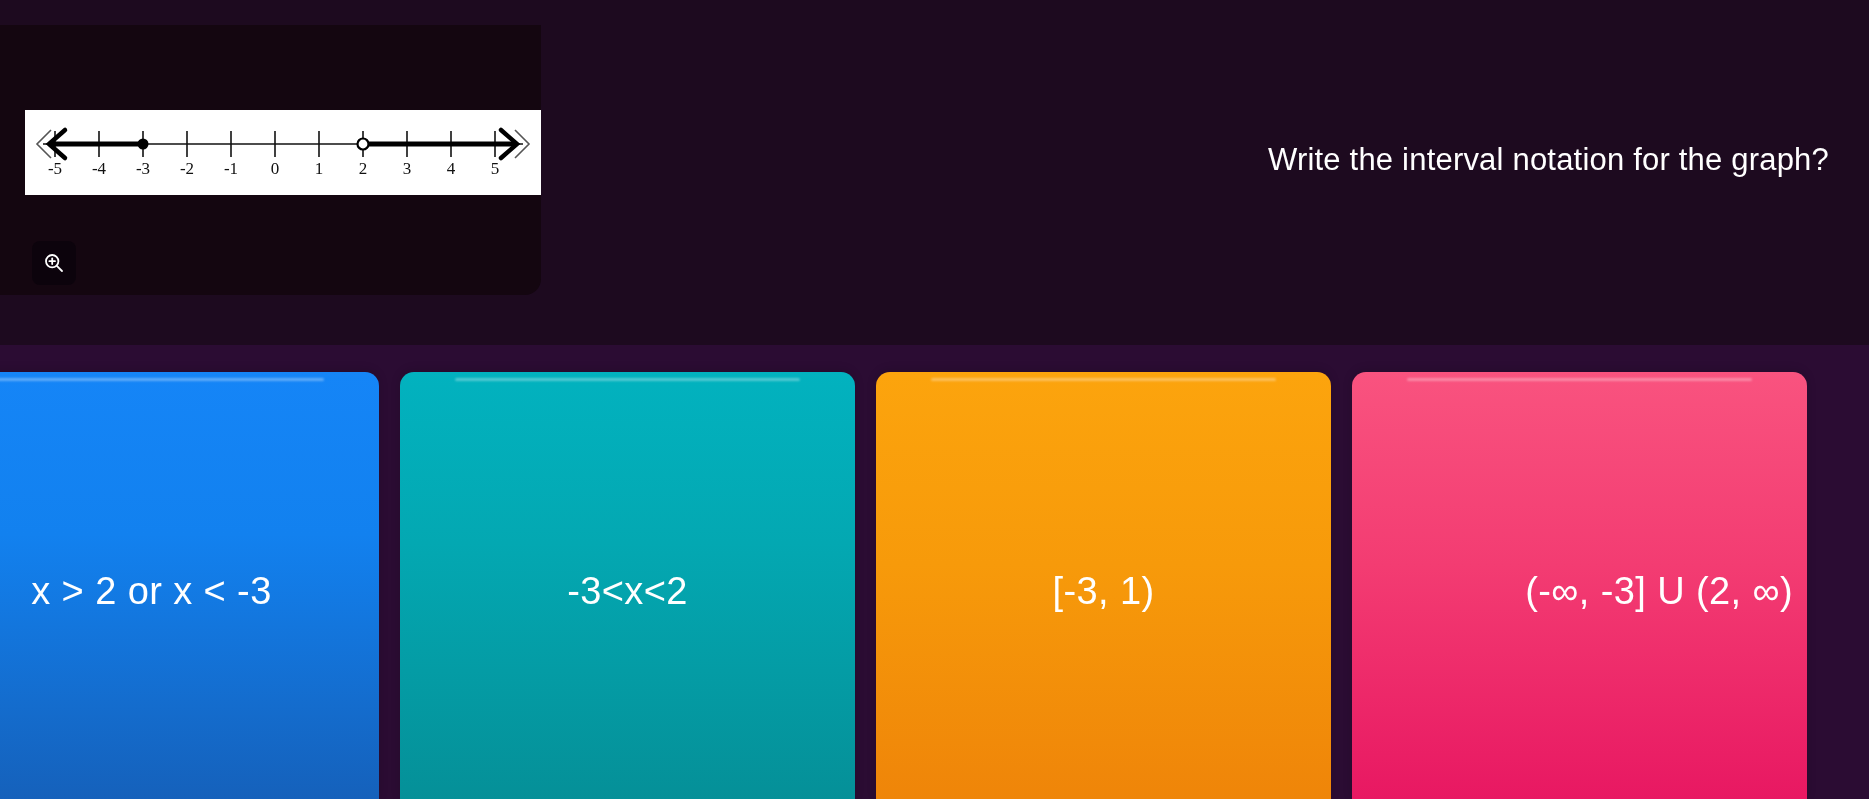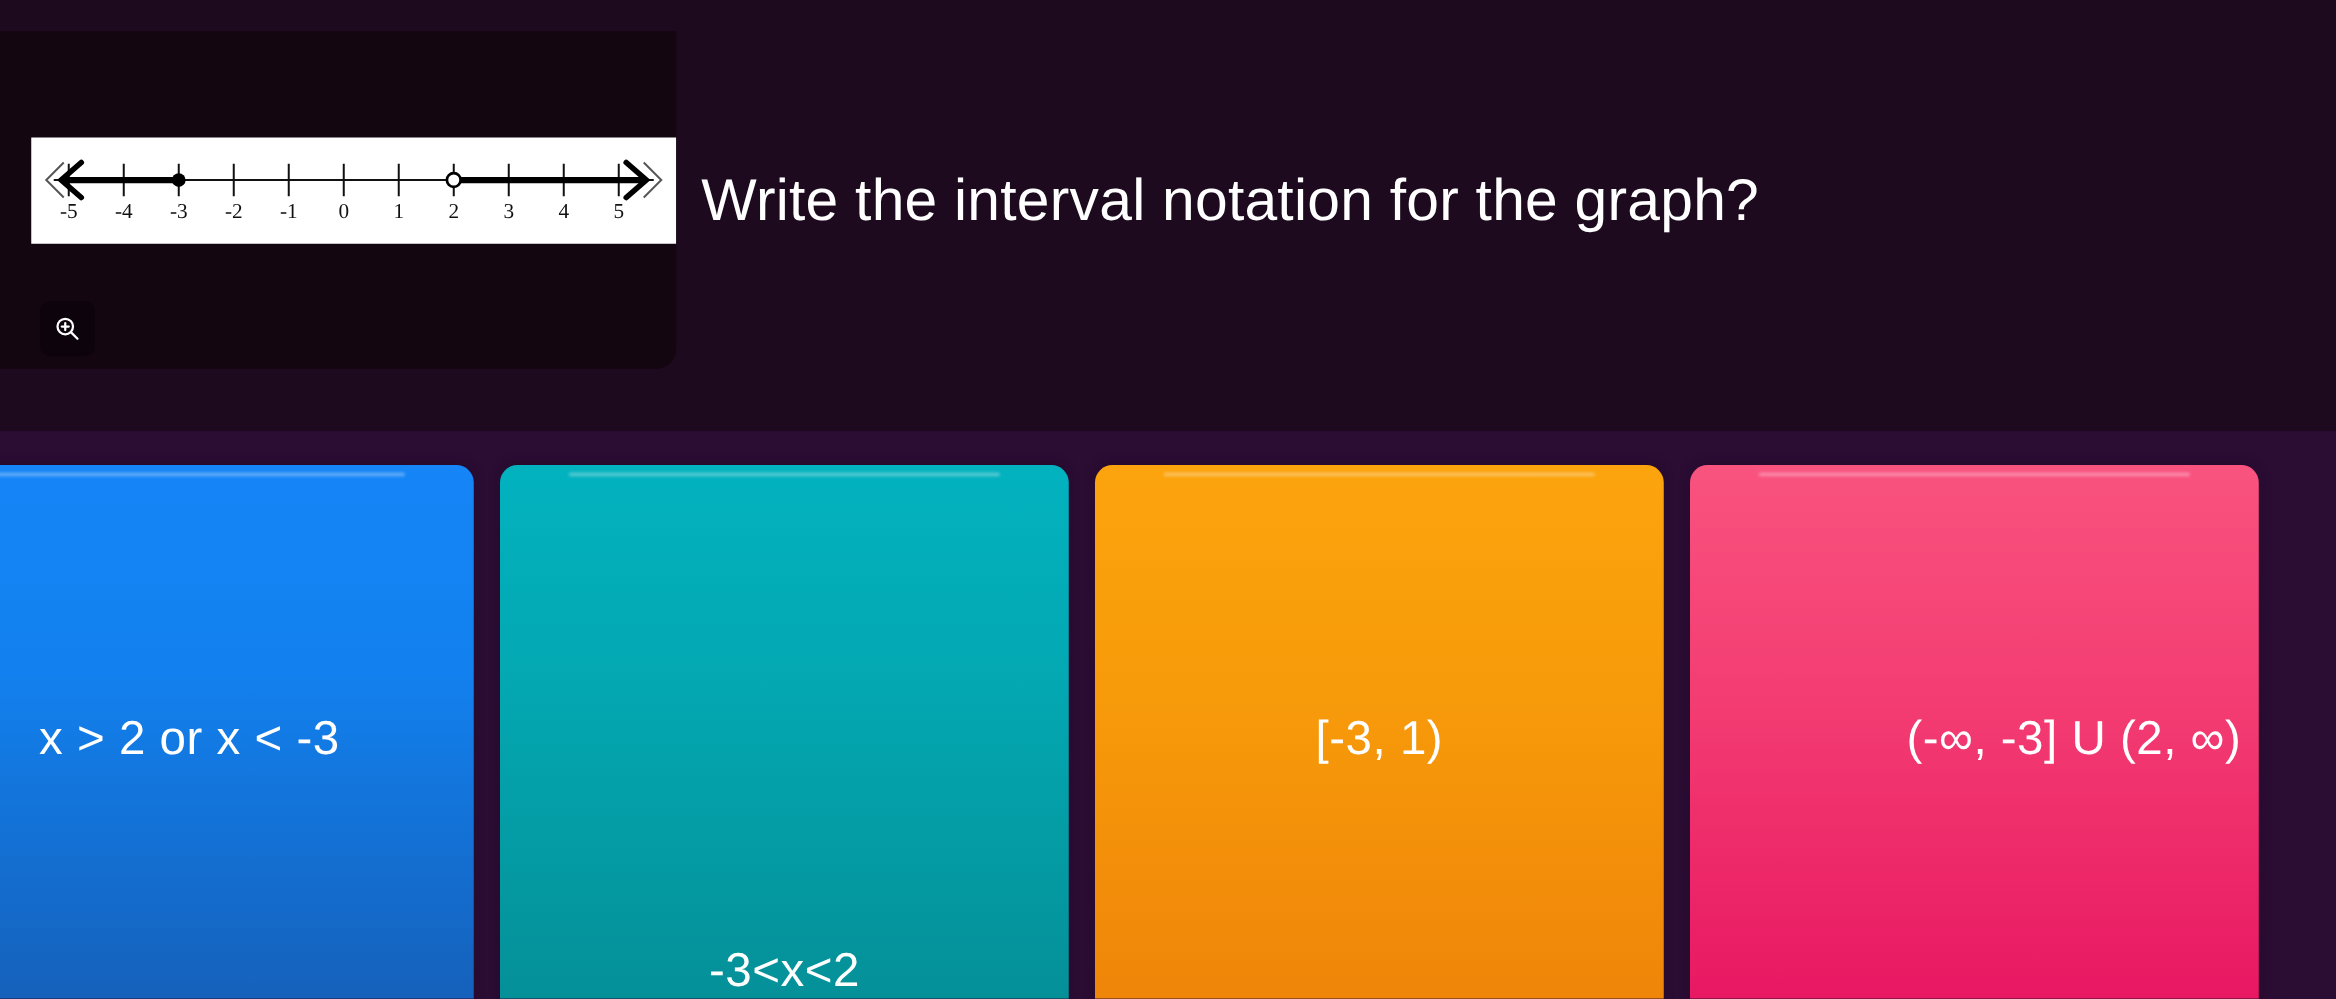--- a/index.html
+++ b/index.html
@@ -60,24 +60,24 @@
     align-items:center;
     justify-content:center;
     cursor:pointer;
   }
   .zoom-button svg { display:block; }
 
   
   .question-text {
     flex:1 1 auto;
     color:#ffffff;
-    font-size:47px;
+    font-size:31px;
     font-weight:400;
     letter-spacing:0.2px;
-    text-align:left;
+    text-align:right;
     padding:0 40px 0 20px;
     line-height:1.15;
     white-space:nowrap;
   }
 
   
   .answers-area {
     position:absolute;
     left:0; top:345px;
     width:1869px;
@@ -121,21 +121,21 @@
     color:#ffffff;
     font-size:38px;
     font-weight:400;
     letter-spacing:0.4px;
     text-align:center;
     padding:0 14px;
     white-space:nowrap;
     margin-top:12px;
   }
   .card-blue   { background:linear-gradient(180deg,#1585f7 0%,#1281ef 38%,#1561bb 100%); }
-  .card-teal   { background:linear-gradient(180deg,#02b2bf 0%,#03a8b2 40%,#059098 100%);align-items:flex-end; }
+  .card-teal   { background:linear-gradient(180deg,#02b2bf 0%,#03a8b2 40%,#059098 100%); }
   .card-orange { background:linear-gradient(180deg,#fca40d 0%,#f79a0a 45%,#ef8509 100%); }
   .card-pink   { background:linear-gradient(180deg,#f9537f 0%,#f33c72 45%,#e81862 100%);justify-content:flex-end; }
 </style>
 </head>
 <body>
 
 <div id="app">
 
   <div class="question-area">
     <div class="question-row">

